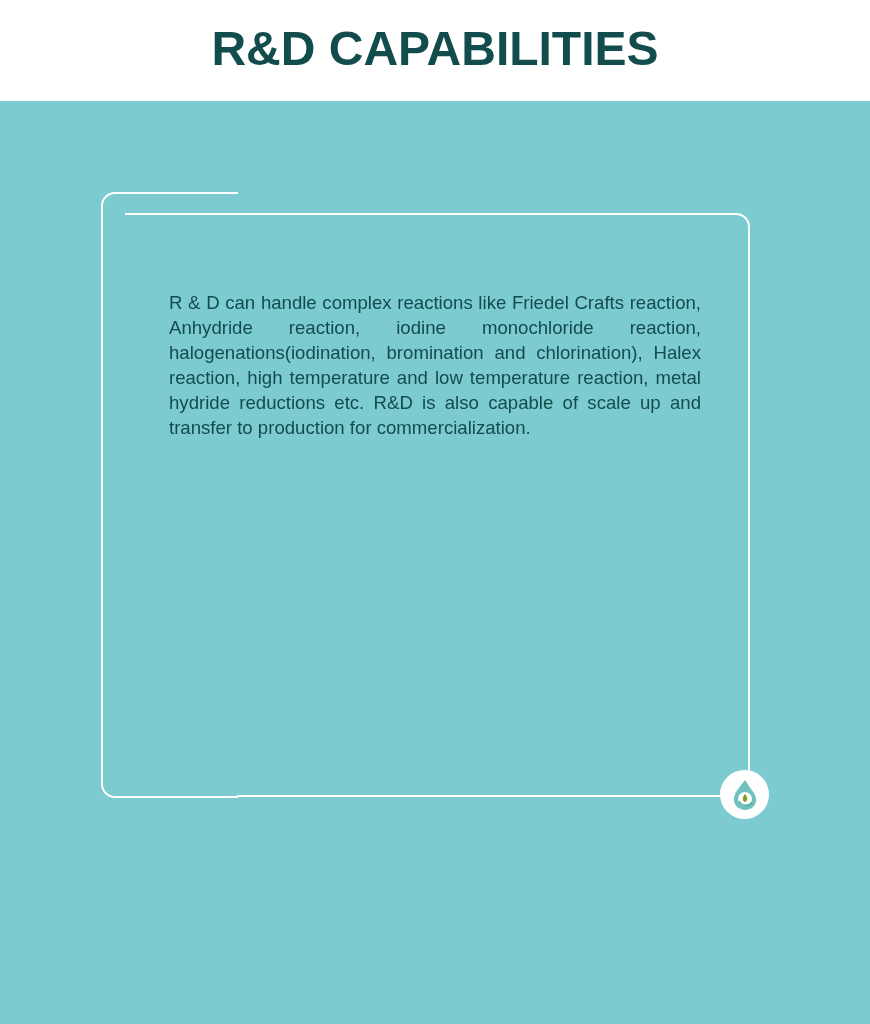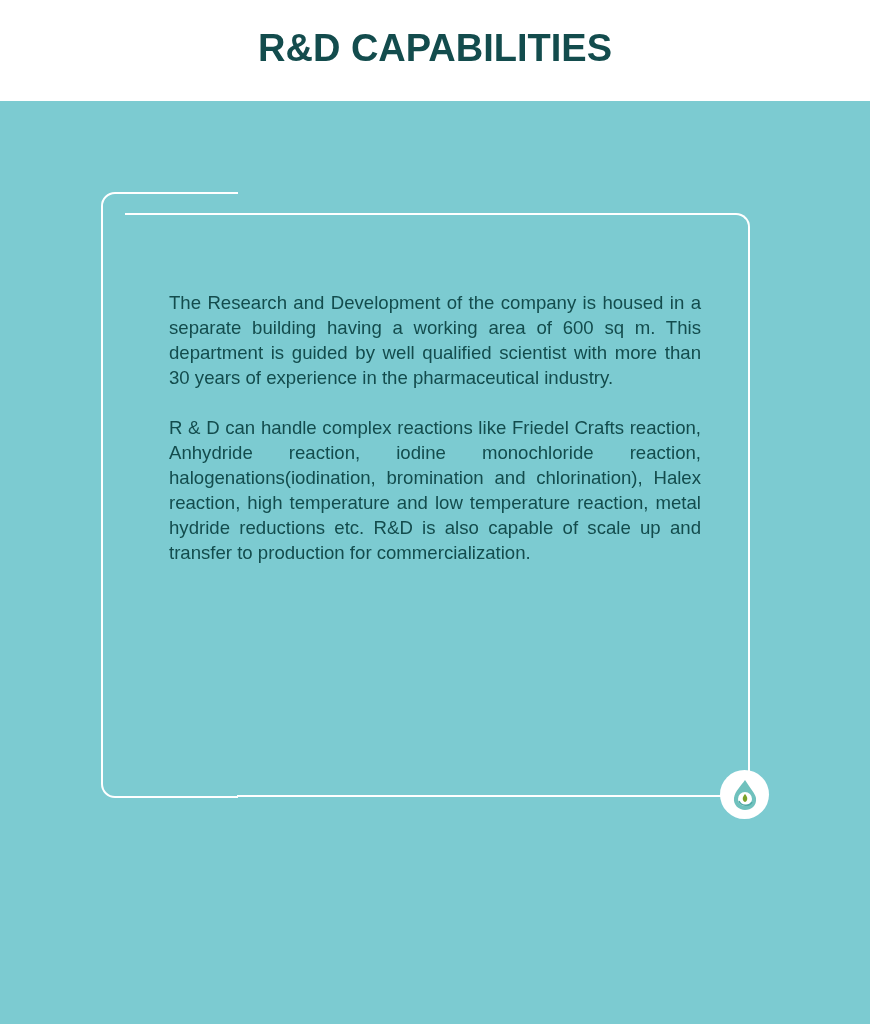--- a/index.html
+++ b/index.html
@@ -5,21 +5,21 @@
     * { margin: 0; padding: 0; box-sizing: border-box; }
     html, body { width: 870px; height: 1024px; overflow: hidden; }
     body { background: #7ccbd1; font-family: "Liberation Sans", "DejaVu Sans", sans-serif; position: relative; }
     .header {
       position: absolute; left: 0; top: 0; width: 870px; height: 101px;
       background: #ffffff;
       display: flex; align-items: center; justify-content: center;
     }
     .header h1 {
       font-family: "Liberation Sans", "DejaVu Sans", sans-serif;
-      font-weight: 700; font-size: 38px; color: #134c4d;
+      font-weight: 700; font-size: 48px; color: #134c4d;
       letter-spacing: 0px; margin-top: -4px;
     }
     .frame-inner {
       position: absolute; left: 125px; top: 213px;
       width: 625px; height: 560px;
       border-top: 2px solid #ffffff;
       border-right: 2px solid #ffffff;
       border-top-right-radius: 14px;
     }
     .outer-clip {
@@ -54,21 +54,20 @@
   <h1>R&amp;D CAPABILITIES</h1>
 </div>
 
 <div class="outer-clip">
   <div class="box"></div>
 </div>
 <div class="bottom-line"></div>
 <div class="frame-inner"></div>
 
 <div class="content">
-  <p>The Research and Development of the company is housed in a separate building having a working area of 600 sq m. This department is guided by well qualified scientist with more than 30 years of experience in the pharmaceutical industry.</p>
   <p>R &amp; D can handle complex reactions like Friedel Crafts reaction, Anhydride reaction, iodine monochloride reaction, halogenations(iodination, bromination and chlorination), Halex reaction, high temperature and low temperature reaction, metal hydride reductions etc. R&amp;D is also capable of scale up and transfer to production for commercialization.</p>
 </div>
 
 <div class="logo">
   <svg width="30" height="32" viewBox="0 0 30 32">
     <path d="M15 1 C11 7 5 12 4 19 C3 26 9 31 15 31 C21 31 27 27 26 19 C25 14 20 9 15 1 Z" fill="#6fc1bd"></path>
     <circle cx="15" cy="20" r="7" fill="#ffffff"></circle>
     <path d="M9 22 C11 27 19 28 22 23" stroke="#4faaa6" stroke-width="1.5" fill="none"></path>
     <path d="M15 15 C12 18 12 22 15 23 C18 22 18 18 15 15 Z" fill="#7aa22a"></path>
   </svg>

